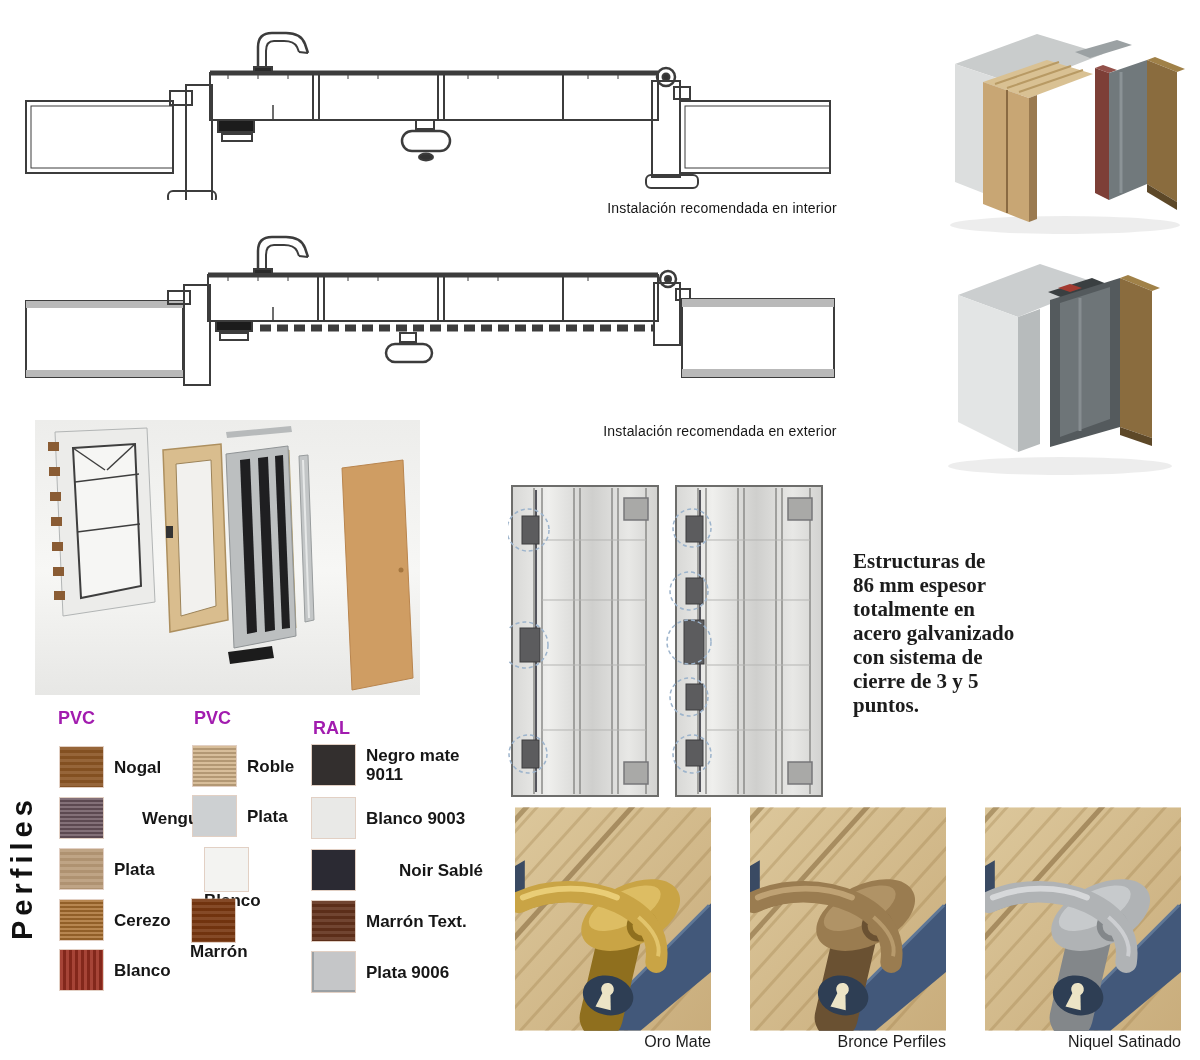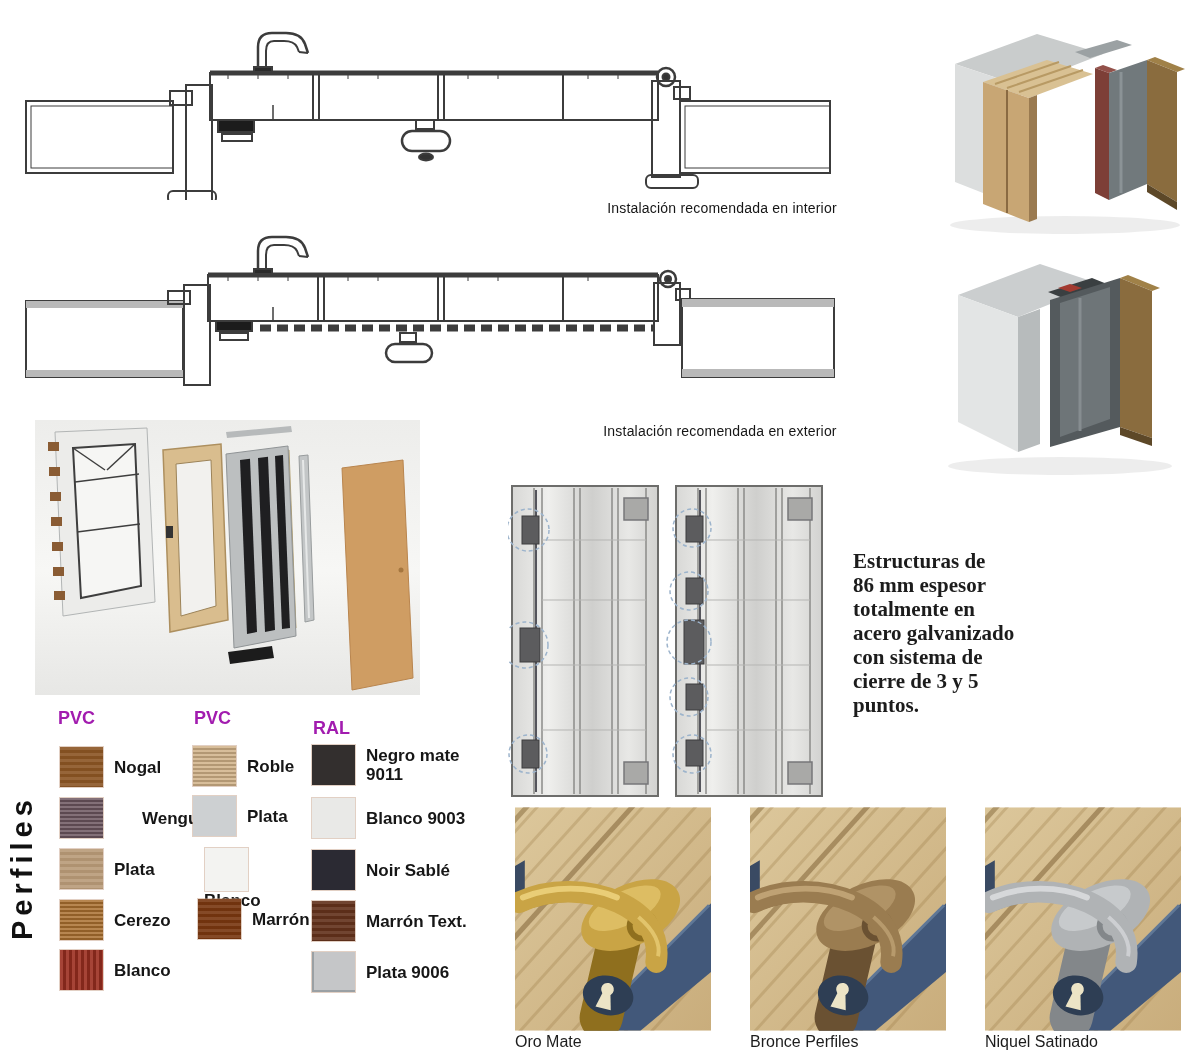--- a/index.html
+++ b/index.html
@@ -38,21 +38,21 @@
   .grain-v { background:repeating-linear-gradient(90deg, rgba(255,255,255,.10) 0 3px, rgba(0,0,0,.16) 3px 6px); }
   .grain-soft { background:repeating-linear-gradient(180deg, rgba(255,255,255,.10) 0 3px, rgba(0,0,0,.05) 3px 6px); }
   .swatch-label {
     margin-left:11px; font-size:17px; font-weight:bold; color:#161616;
     line-height:19px; white-space:nowrap;
   }
   .swatch-label.wrap { white-space:normal; width:104px; }
   
   .handle-tile { position:absolute; top:806px; width:196px; height:226px; }
   .handle-label {
-    position:absolute; top:1033px; width:196px; text-align:left;
+    position:absolute; top:1033px; width:196px; text-align:right;
     font-size:16px; font-weight:500; color:#1c1c1c;
   }
   svg { display:block; }
 </style>
 </head>
 <body>
 
 <div id="page">
 
   <div class="abs" style="left:18px; top:25px; width:880px; height:175px;">
@@ -401,36 +401,36 @@
     <div class="swatch-label">Roble</div>
   </div>
   <div class="swatch-row" style="left:193px; top:796px;justify-content:space-between;">
     <div class="swatch" style="background-color: rgb(205, 208, 210);"></div>
     <div class="swatch-label">Plata</div>
   </div>
   <div class="swatch-row" style="left:193px; top:848px;flex-direction:column;">
     <div class="swatch" style="background-color: rgb(243, 243, 241);"></div>
     <div class="swatch-label">Blanco</div>
   </div>
-  <div class="swatch-row" style="left:198px; top:899px;">
+  <div class="swatch-row" style="left:179px; top:899px;flex-direction:column;">
     <div class="swatch" style="background-color: rgb(119, 54, 15);">
         <div class="grain grain-soft"></div>
       </div>
     <div class="swatch-label">Marrón</div>
   </div>
 
   <div class="swatch-row" style="left:312px; top:745px;">
     <div class="swatch" style="background-color: rgb(51, 47, 46);"></div>
     <div class="swatch-label wrap">Negro mate 9011</div>
   </div>
   <div class="swatch-row" style="left:312px; top:798px;">
     <div class="swatch" style="background-color: rgb(233, 233, 231);"></div>
     <div class="swatch-label">Blanco 9003</div>
   </div>
-  <div class="swatch-row" style="left:312px; top:850px;">
+  <div class="swatch-row" style="left:312px; top:850px;gap:33px;">
     <div class="swatch" style="background-color: rgb(43, 42, 51);"></div>
     <div class="swatch-label">Noir Sablé</div>
   </div>
   <div class="swatch-row" style="left:312px; top:901px;">
     <div class="swatch" style="background-color: rgb(97, 48, 26);">
         <div class="grain grain-soft"></div>
       </div>
     <div class="swatch-label">Marrón Text.</div>
   </div>
   <div class="swatch-row" style="left:312px; top:952px;">

